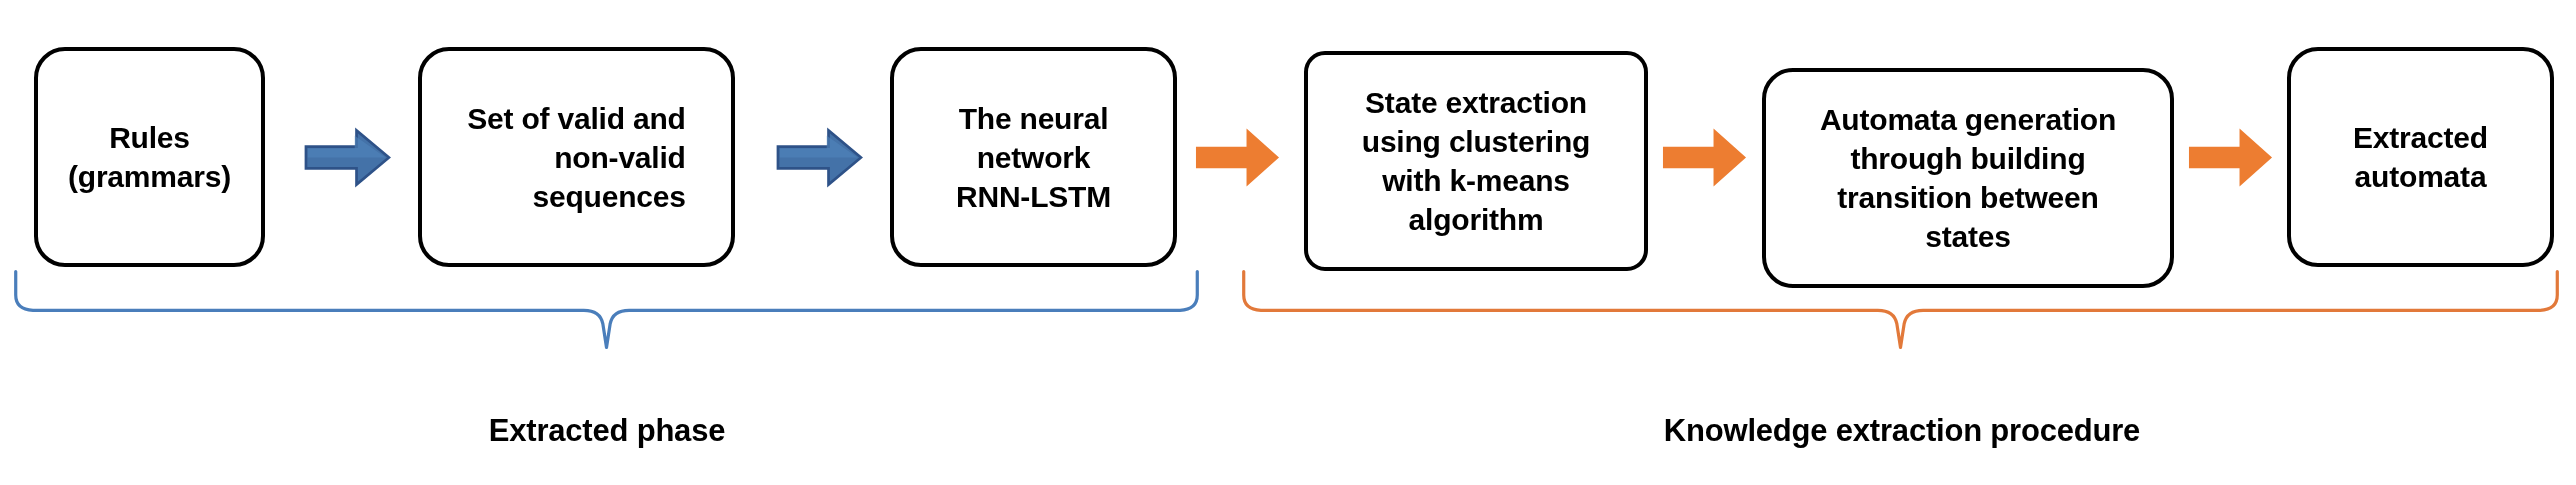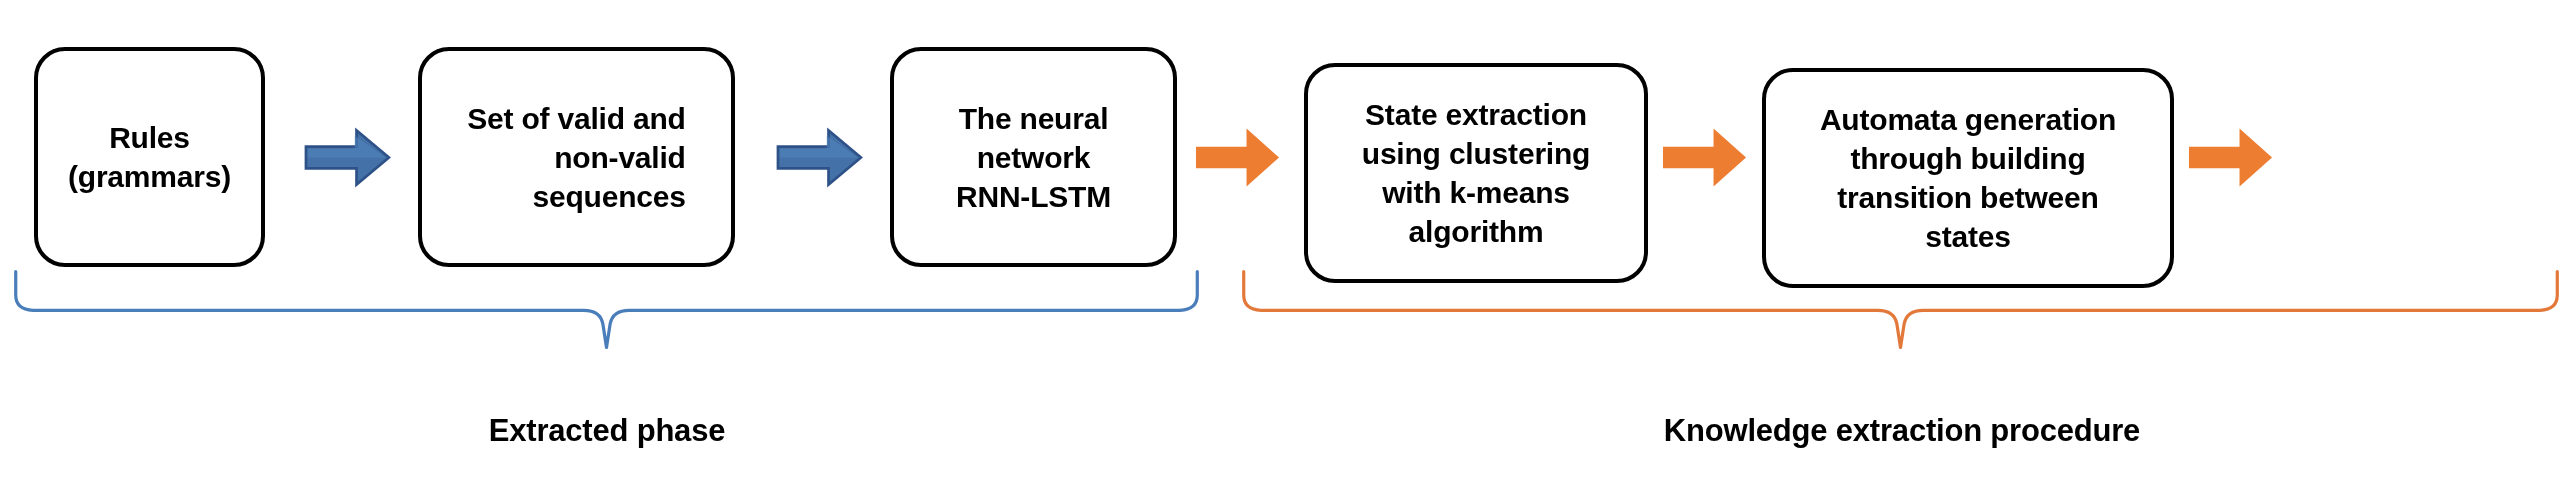--- a/index.html
+++ b/index.html
@@ -36,21 +36,21 @@
     color: #000000;
     line-height: 1.30;
     letter-spacing: -0.2px;
     padding: 0 9px;
     white-space: pre-line;
   }
 
   .n1 { left: 34px;   top: 47px; width: 231px; height: 220px; }
   .n2 { left: 418px;  top: 47px; width: 317px; height: 220px; }
   .n3 { left: 890px;  top: 47px; width: 287px; height: 220px; }
-  .n4 { left: 1304px; top: 63px; width: 344px; height: 220px; }
+  .n4 { left: 1304px; top: 51px; width: 344px; height: 220px; border-radius: 21px; }
   .n5 { left: 1762px; top: 47px; width: 412px; height: 220px; margin-top: 21px; }
   .n6 { left: 2287px; top: 47px; width: 267px; height: 220px; }
 
   .n1 .node-label { font-size: 30px; }
   .n2 .node-label { font-size: 30px; text-align: right; }
   .n3 .node-label { font-size: 30px; }
   .n4 .node-label { font-size: 30px; }
   .n5 .node-label { font-size: 30px; }
   .n6 .node-label { font-size: 30px; }
 
@@ -123,20 +123,24 @@
 algorithm</div>
   </div>
 
   <div class="node n5">
     <div class="node-label">Automata generation
 through building
 transition between
 states</div>
   </div>
 
+  <div class="node n6">
+    <div class="node-label">Extracted
+automata</div>
+  </div>
 
   <div class="arrow a1">
     <svg viewBox="0 0 96 72" xmlns="http://www.w3.org/2000/svg">
       <defs>
         <linearGradient id="blueGrad1" x1="0" y1="0" x2="0" y2="1">
           <stop offset="0%" stop-color="#5B8BC9"></stop>
           <stop offset="45%" stop-color="#4472A8"></stop>
           <stop offset="100%" stop-color="#3B6characters"></stop>
         </linearGradient>
       </defs>

